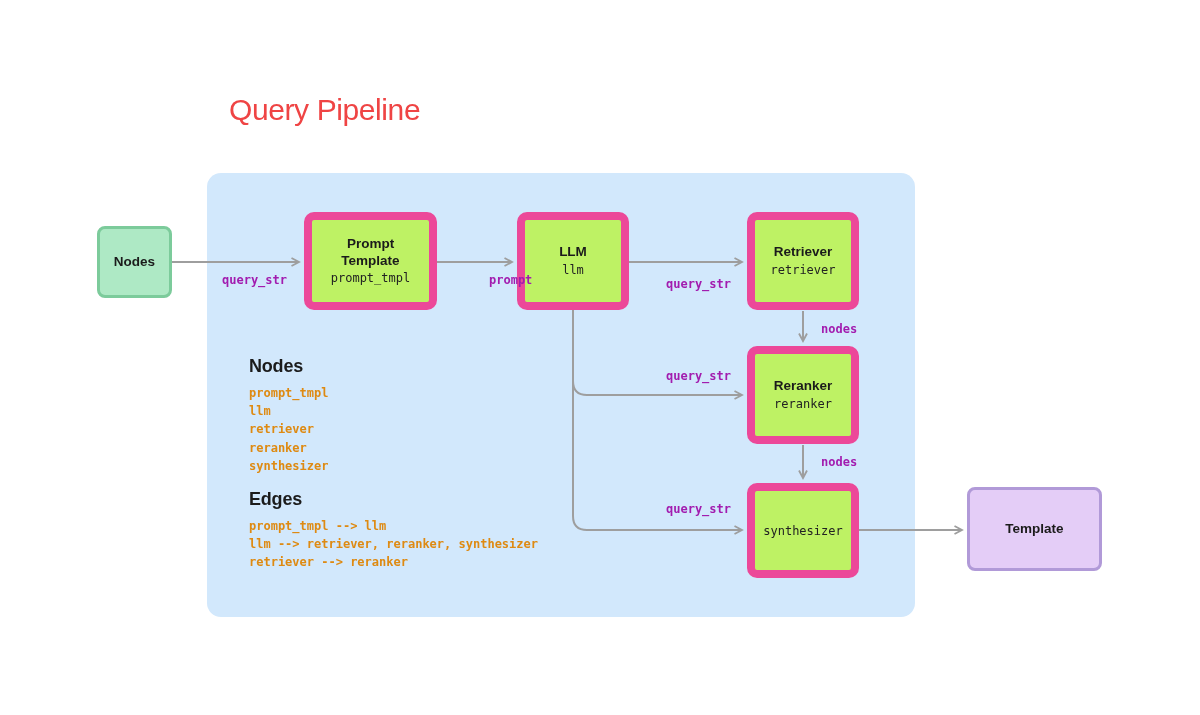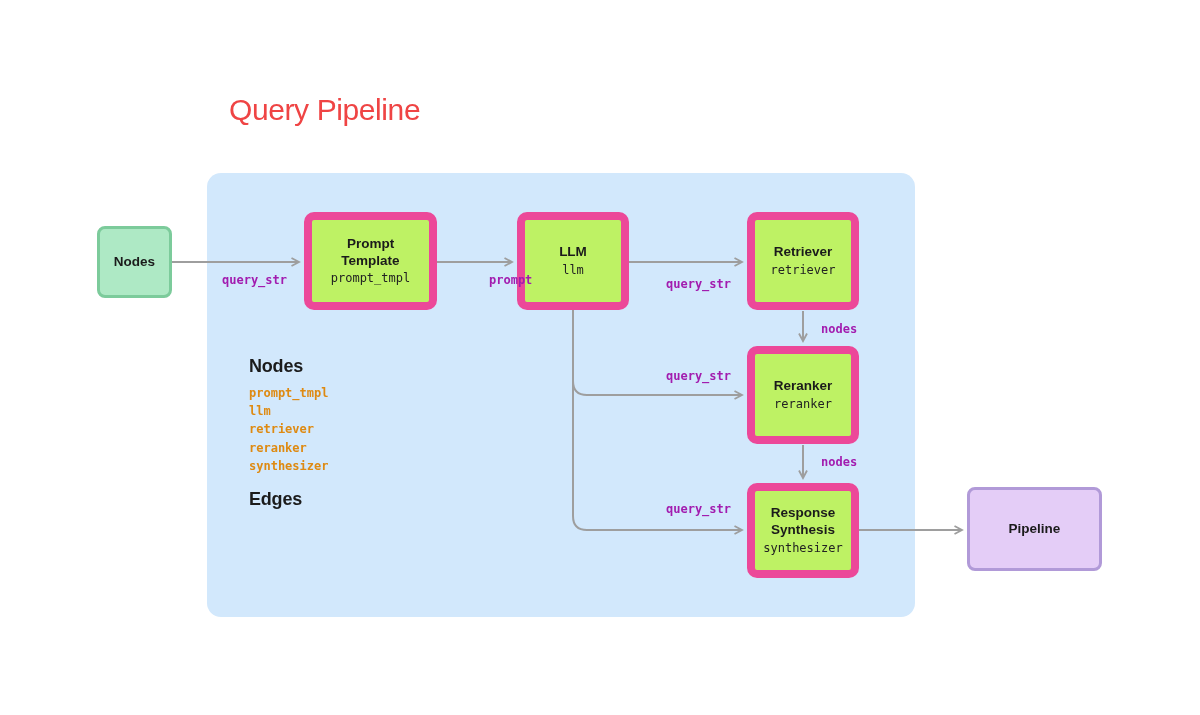--- a/index.html
+++ b/index.html
@@ -146,26 +146,25 @@
     <div class="node-label">Retriever</div>
     <div class="node-sub">retriever</div>
   </div>
 
   <div class="node" style="left:747px; top:346px; width:112px; height:98px;">
     <div class="node-label">Reranker</div>
     <div class="node-sub">reranker</div>
   </div>
 
   <div class="node" style="left:747px; top:483px; width:112px; height:95px;">
-    <div class="node-label">Response Synthesis</div>
     <div class="node-sub">synthesizer</div>
   </div>
 
   <div class="node purple" style="left:967px; top:487px; width:135px; height:84px;">
-    <div class="node-label">Pipeline</div>
+    <div class="node-label">Template</div>
   </div>
 
   <div class="edge-label" style="left:222px; top:273px;">query_str</div>
   <div class="edge-label" style="left:459px; top:273px;margin-left:30px;">prompt</div>
   <div class="edge-label" style="left:666px; top:277px;">query_str</div>
   <div class="edge-label" style="left:821px; top:322px;">nodes</div>
   <div class="edge-label" style="left:666px; top:369px;">query_str</div>
   <div class="edge-label" style="left:821px; top:455px;">nodes</div>
   <div class="edge-label" style="left:666px; top:502px;">query_str</div>
 
@@ -176,16 +175,19 @@
       <div>llm</div>
       <div>retriever</div>
       <div>reranker</div>
       <div>synthesizer</div>
     </div>
   </div>
 
   <div class="legend" style="top:489px;">
     <div class="legend-heading">Edges</div>
     <div class="legend-list">
+      <div>prompt_tmpl --&gt; llm</div>
+      <div>llm --&gt; retriever, reranker, synthesizer</div>
+      <div>retriever --&gt; reranker</div>
     </div>
   </div>
 
 </div>
 
 </body></html>

